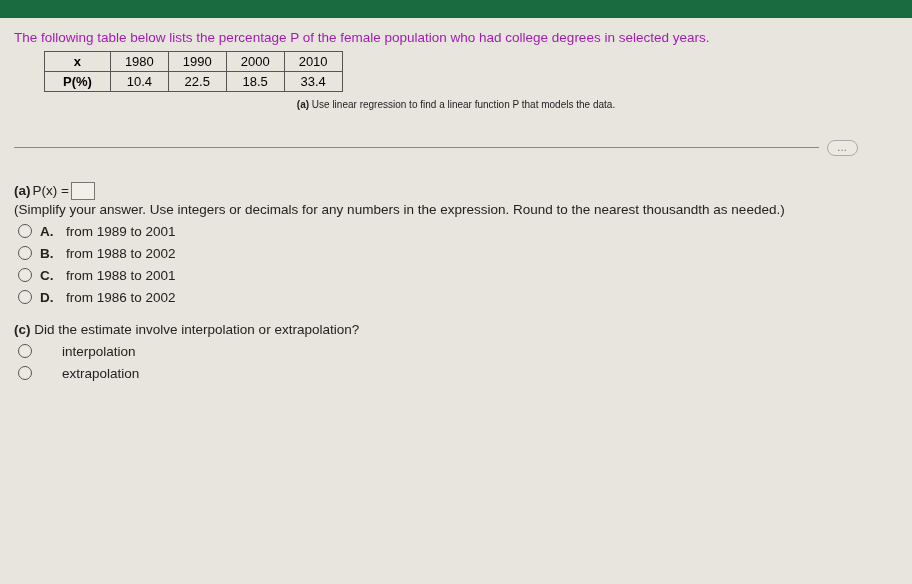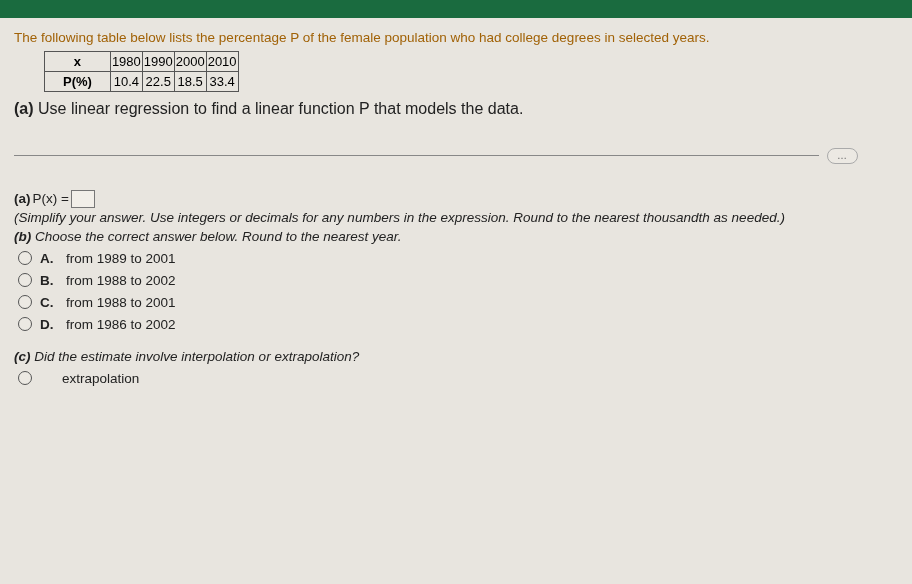--- a/index.html
+++ b/index.html
@@ -16,43 +16,44 @@
       width: 100%;
     }
     .content-area {
       background: #e8e5df;
       padding: 12px 14px;
       height: 566px;
       position: relative;
     }
     .intro-text {
       font-size: 13.5px;
-      color: #a16207;
+      color: #a21caf;
       margin-bottom: 6px;
     }
     .data-table {
       border-collapse: collapse;
       margin-left: 30px;
       margin-bottom: 6px;
     }
     .data-table td {
       border: 1px solid #555;
-      padding: 2px 1px;
+      padding: 2px 14px;
       font-size: 13px;
       text-align: center;
       background: #e8e5df;
     }
     .data-table .row-header {
       font-weight: bold;
       padding: 2px 18px;
     }
     .question-line {
-      font-size: 16px;
+      font-size: 10px;
       color: #222;
       line-height: 1.35;
+      text-align: center;
     }
     .question-line b { font-weight: bold; }
     .divider-row {
       display: flex;
       align-items: center;
       margin: 28px 0 26px 0;
     }
     .divider-line {
       flex: 1;
       height: 1px;
@@ -83,21 +84,20 @@
       width: 24px;
       height: 18px;
       border: 1px solid #777;
       background: #f2efe9;
       display: inline-block;
     }
     .simplify-note, .part-b-prompt, .part-c-prompt {
       font-size: 13.5px;
       color: #222;
       margin-bottom: 4px;
-      font-style: italic;
     }
     .options {
       margin-top: 6px;
     }
     .option-row {
       display: flex;
       align-items: center;
       gap: 8px;
       margin: 7px 0 7px 4px;
       font-size: 13.5px;
@@ -151,23 +151,20 @@
     <div class="more-dots">…</div>
   </div>
 
   <div class="answer-a">
     <b>(a)</b>
     <span> P(x) = </span>
     <span class="answer-input"></span>
   </div>
   <div class="simplify-note">(Simplify your answer. Use integers or decimals for any numbers in the expression. Round to the nearest thousandth as needed.)</div>
 
-  <div class="part-b-prompt">
-    <b>(b)</b><span> Choose the correct answer below. Round to the nearest year.</span>
-  </div>
 
   <div class="options">
     <div class="option-row">
       <span class="radio"></span>
       <span class="opt-label">A.</span>
       <span>from 1989 to 2001</span>
     </div>
     <div class="option-row">
       <span class="radio"></span>
       <span class="opt-label">B.</span>
@@ -188,17 +185,22 @@
   <div class="section-spacer"></div>
 
   <div class="part-c-prompt">
     <b>(c)</b><span> Did the estimate involve interpolation or extrapolation?</span>
   </div>
 
   <div class="options">
     <div class="option-row">
       <span class="radio"></span>
       <span style="width:14px"></span>
+      <span>interpolation</span>
+    </div>
+    <div class="option-row">
+      <span class="radio"></span>
+      <span style="width:14px"></span>
       <span>extrapolation</span>
     </div>
   </div>
 
 </div>
 
 </body></html>

